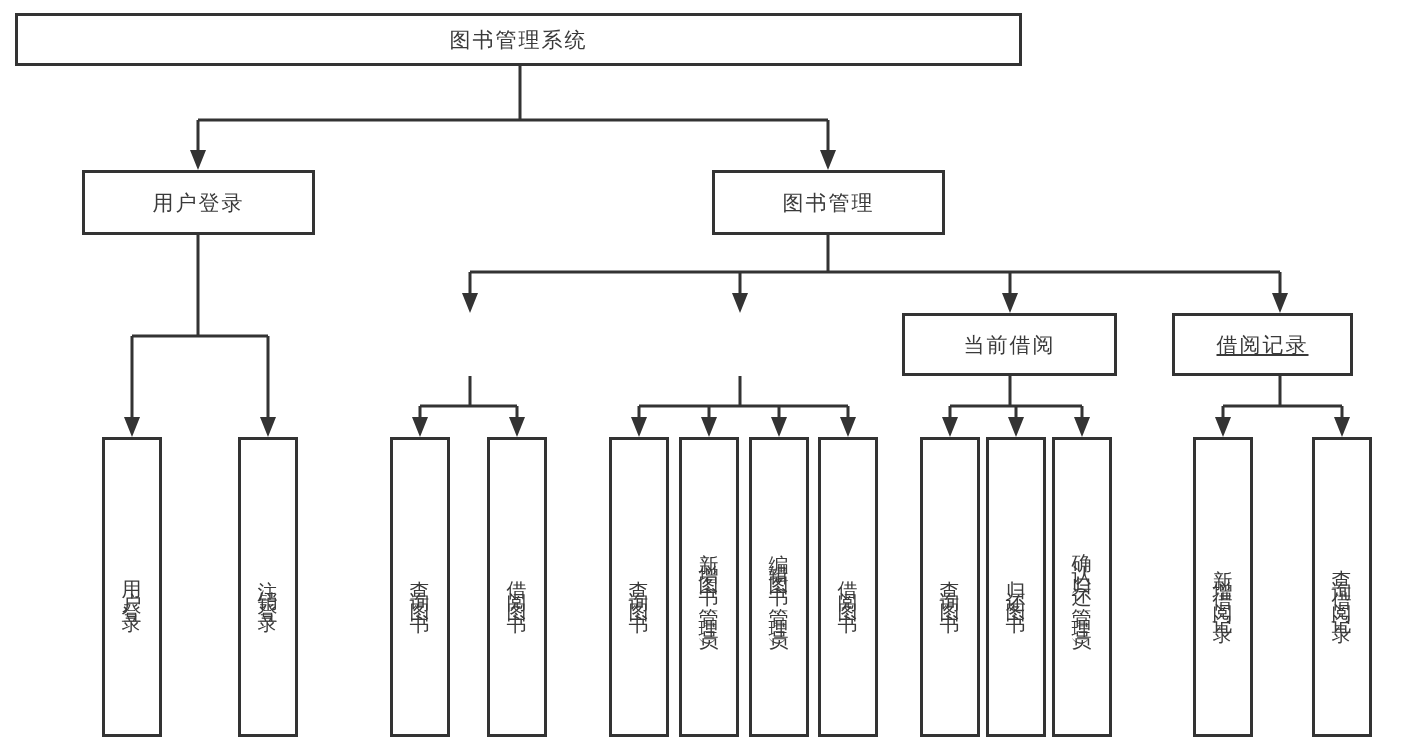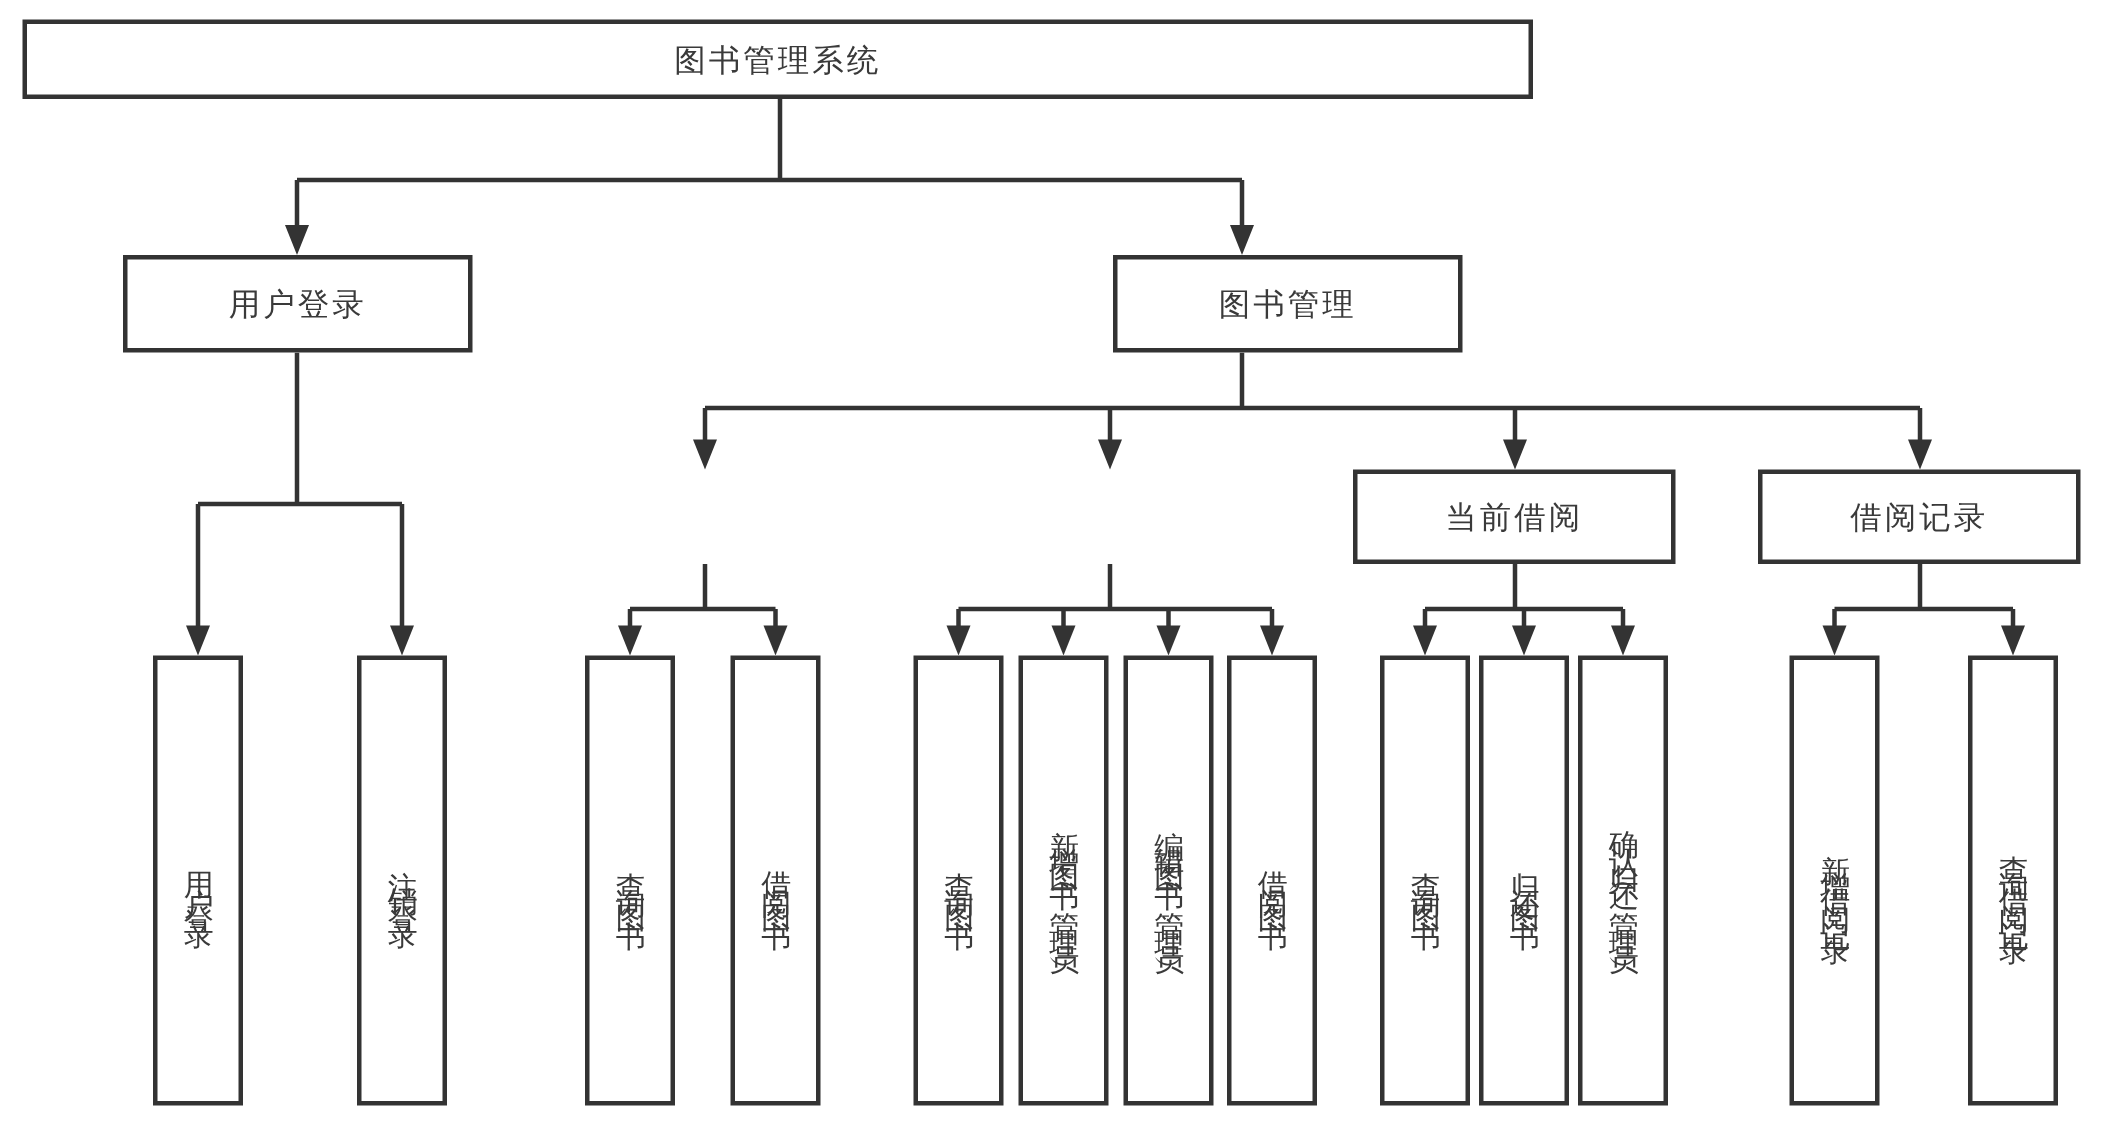--- a/index.html
+++ b/index.html
@@ -18,26 +18,26 @@
   }
   .leaf{top:437px;width:60px;height:300px;}
   .leaf .vtext{
     writing-mode:vertical-rl;text-orientation:mixed;
     font-size:20px;line-height:1.1;letter-spacing:11px;
   }
   
   #n-root{left:15px;top:13px;width:1007px;height:53px;}
   
   #n-login{left:82px;top:170px;width:233px;height:65px;}
-  #n-mgmt{left:712px;top:170px;width:233px;height:65px;margin-left:30px;}
+  #n-mgmt{left:712px;top:170px;width:233px;height:65px;}
   
   #n-rec{left:363px;top:313px;width:215px;height:63px;}
   #n-bor{left:633px;top:313px;width:215px;height:63px;}
   #n-cur{left:902px;top:313px;width:215px;height:63px;}
-  #n-hist{left:1172px;top:313px;width:215px;height:63px;}
+  #n-hist{left:1172px;top:313px;width:181px;height:63px;text-decoration:underline;}
   
   #f1{left:102px;} #f2{left:238px;}
   #f3{left:390px;} #f4{left:487px;}
   #f5{left:609px;} #f6{left:679px;} #f7{left:749px;} #f8{left:818px;}
   #f9{left:920px;} #f10{left:986px;} #f11{left:1052px;}
   #f12{left:1193px;} #f13{left:1312px;}
   .watermark{
     position:absolute;top:715px;right:5px;z-index:3;
     font-size:19px;letter-spacing:1px;color:var(--watermark,#9c9ca4);
     font-family:"Liberation Sans","DejaVu Sans",sans-serif;

